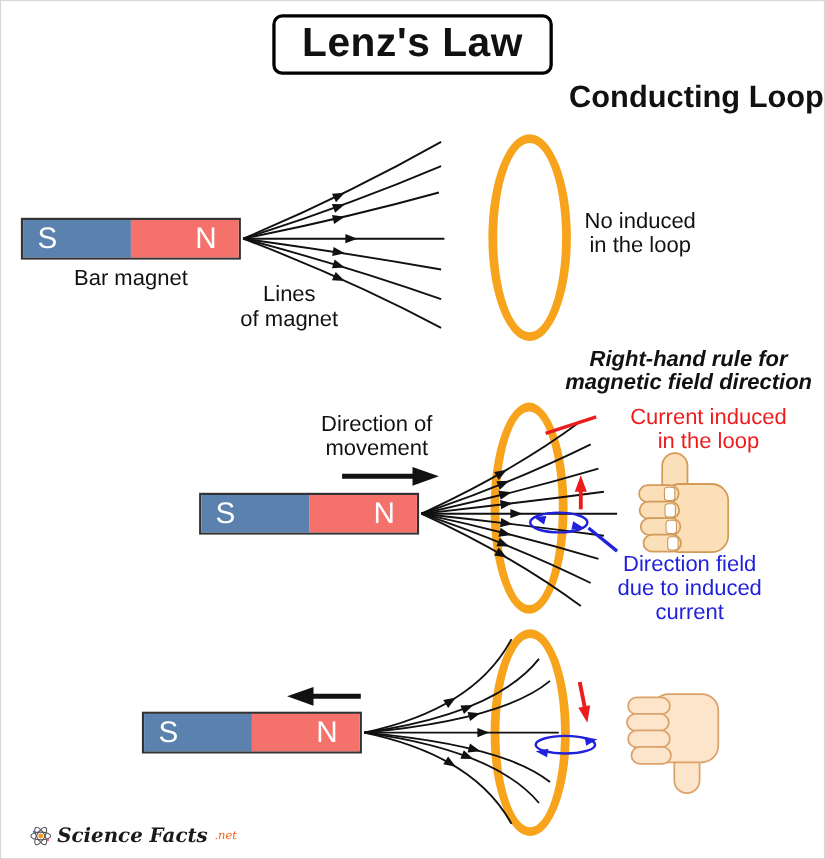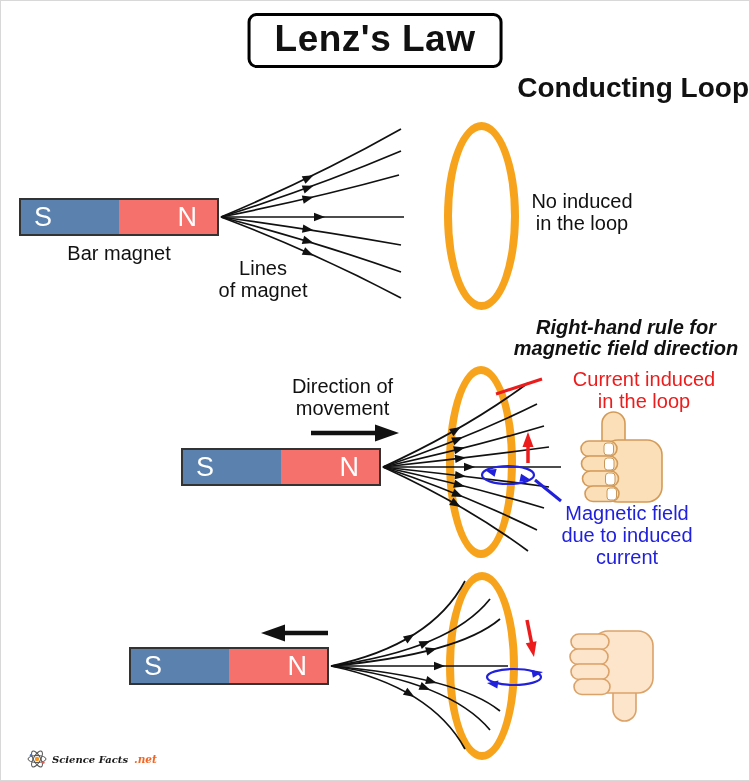--- a/index.html
+++ b/index.html
@@ -50,22 +50,22 @@
   #lbl-lines-force{left:205px;top:256px;width:114px;}
   #lbl-no-current{left:520px;top:189px;width:122px;}
   #lbl-rh-rule{left:502px;top:316px;width:246px;}
   #lbl-movement{left:269px;top:374px;width:145px;}
   #lbl-current-induced{left:543px;top:367px;width:200px;}
   #lbl-magnetic-field{left:549px;top:501px;width:154px;}
 
   
   #brand{position:absolute;left:26px;top:748px;display:flex;align-items:center;gap:5px;}
   #brand .brand-text{font-family:"DejaVu Serif", serif;font-style:italic;font-weight:bold;
-    font-size:10px;color:#1a1a1a;}
-  #brand .brand-suffix{font-family:"DejaVu Serif", serif;font-style:italic;font-weight:bold;
+    font-size:18px;color:#1a1a1a;}
+  #brand .brand-suffix{font-family:"DejaVu Serif", serif;font-style:italic;font-weight:normal;
     font-size:10.5px;color:#F26522;margin-left:1px;}
 </style>
 </head>
 <body>
 
 <div id="canvas">
 
   <div class="title-box">Lenz's Law</div>
   <div class="subtitle">Conducting Loop</div>
 
@@ -254,21 +254,21 @@
     <span>Direction of</span>
     <span>movement</span>
   </div>
 
   <div class="lbl red" id="lbl-current-induced">
     <span>Current induced</span>
     <span>in the loop</span>
   </div>
 
   <div class="lbl blue" id="lbl-magnetic-field">
-    <span>Magnetic field</span>
+    <span>Direction field</span>
     <span>due to induced</span>
     <span>current</span>
   </div>
 
   <div id="brand">
     <svg width="20" height="20" viewBox="0 0 20 20">
       <g stroke="#555" fill="none" stroke-width="1">
         <ellipse cx="10" cy="10" rx="9" ry="3.5"></ellipse>
         <ellipse cx="10" cy="10" rx="9" ry="3.5" transform="rotate(60 10 10)"></ellipse>
         <ellipse cx="10" cy="10" rx="9" ry="3.5" transform="rotate(120 10 10)"></ellipse>

